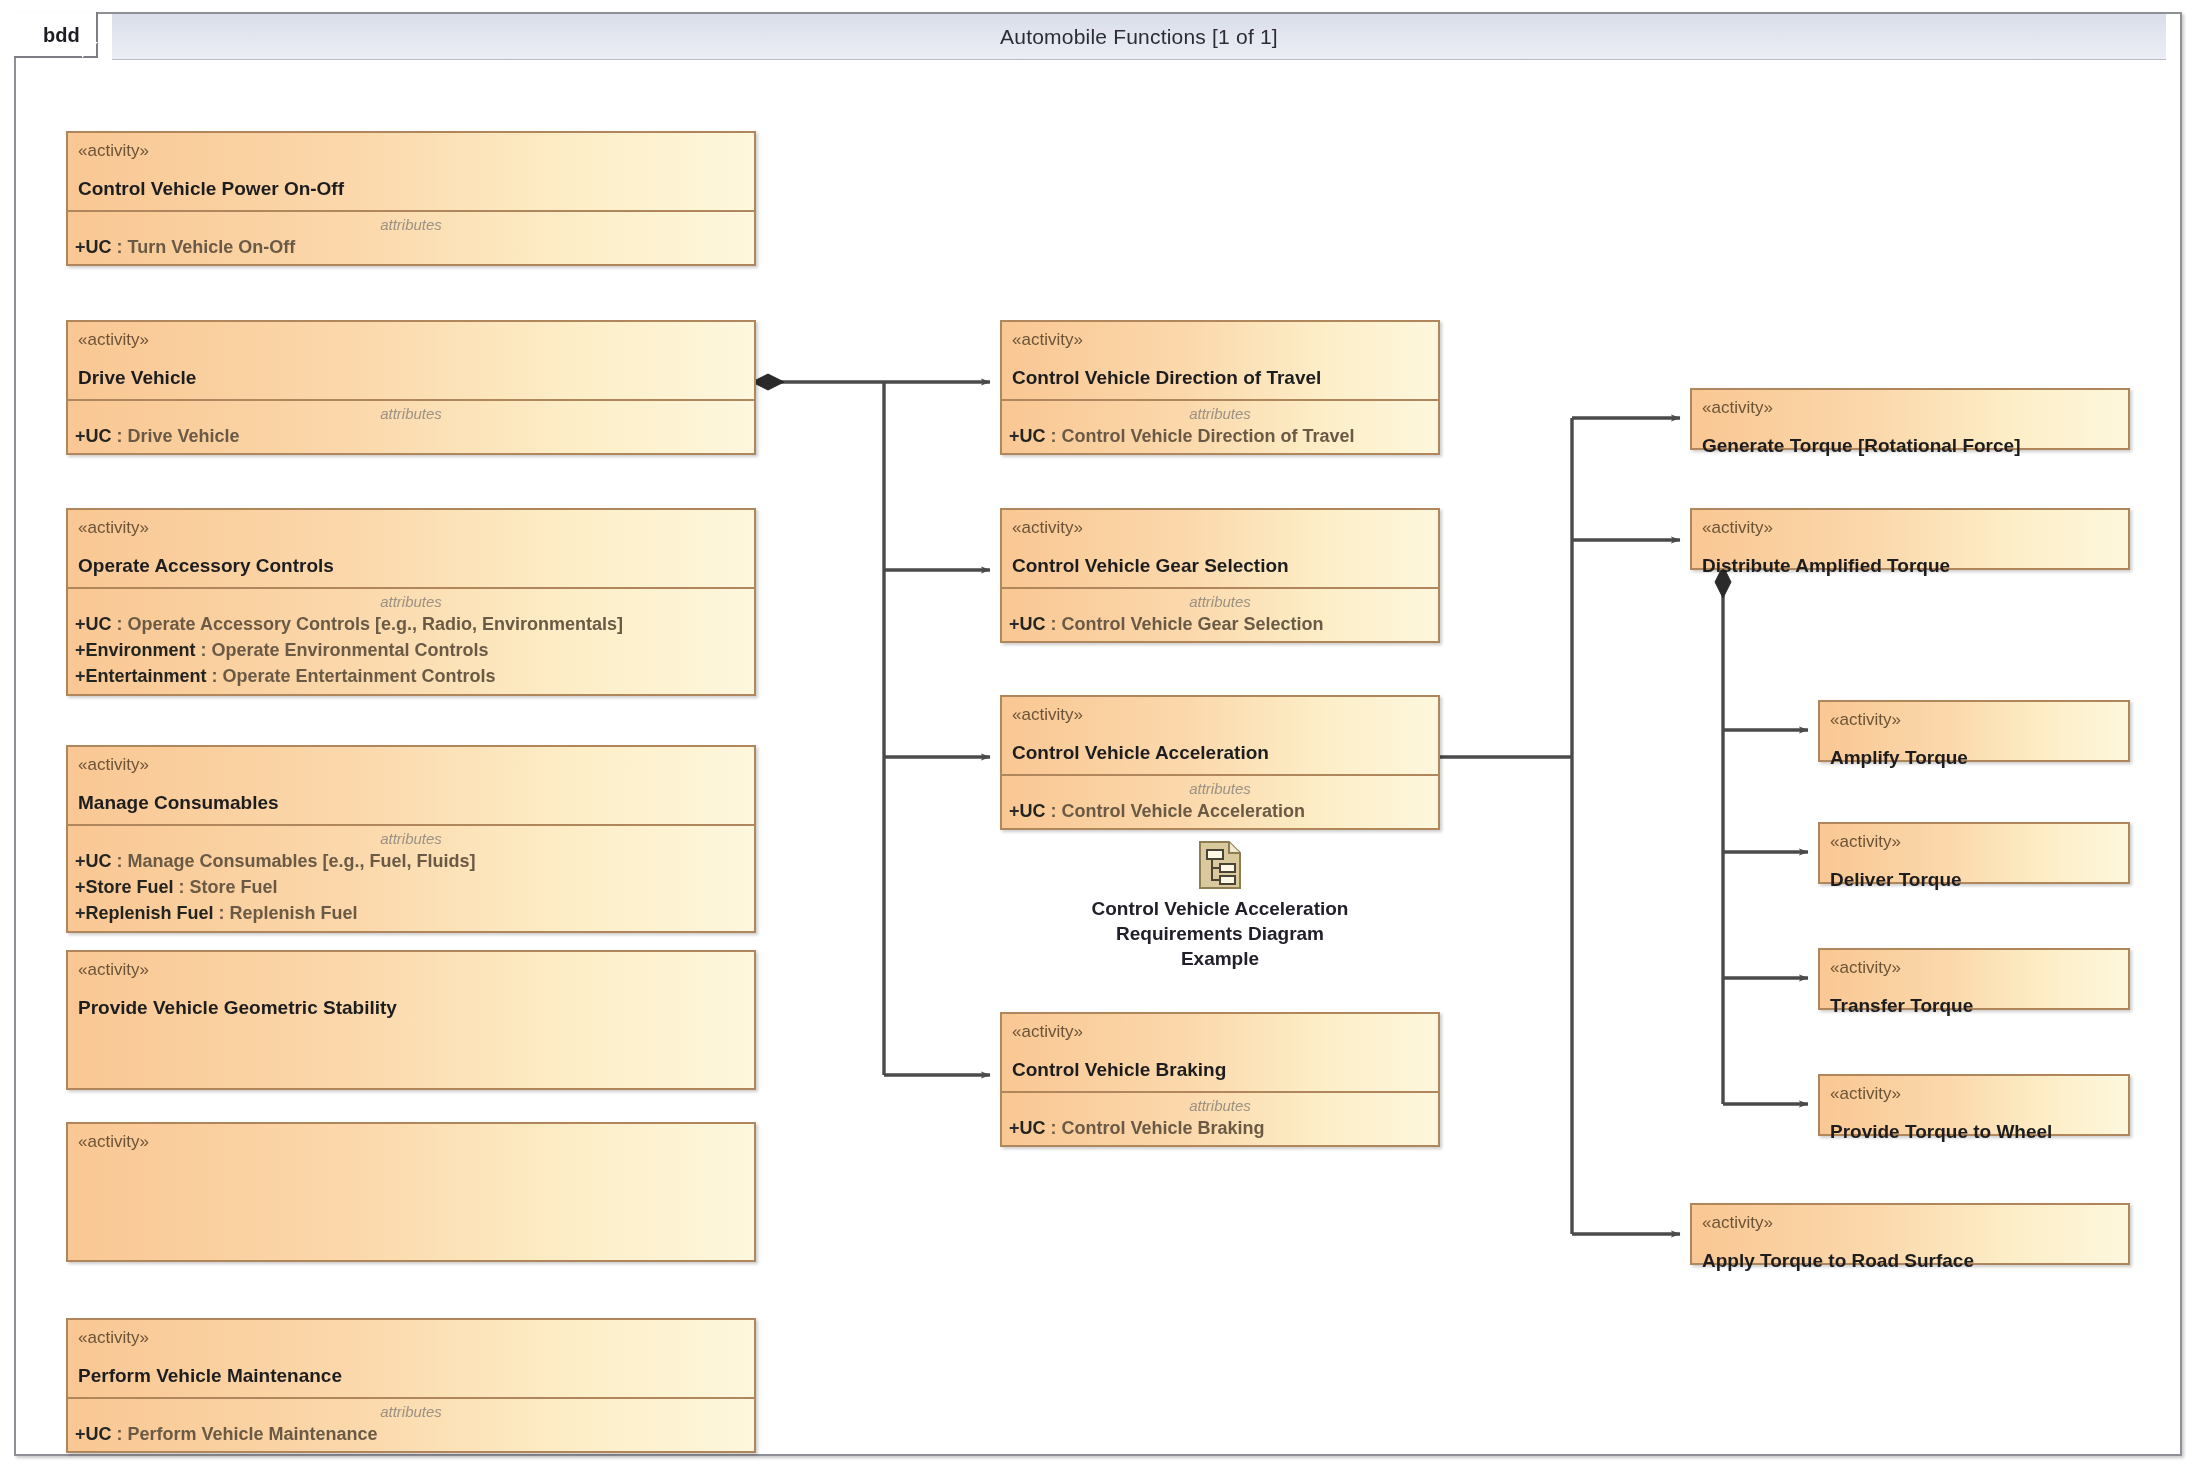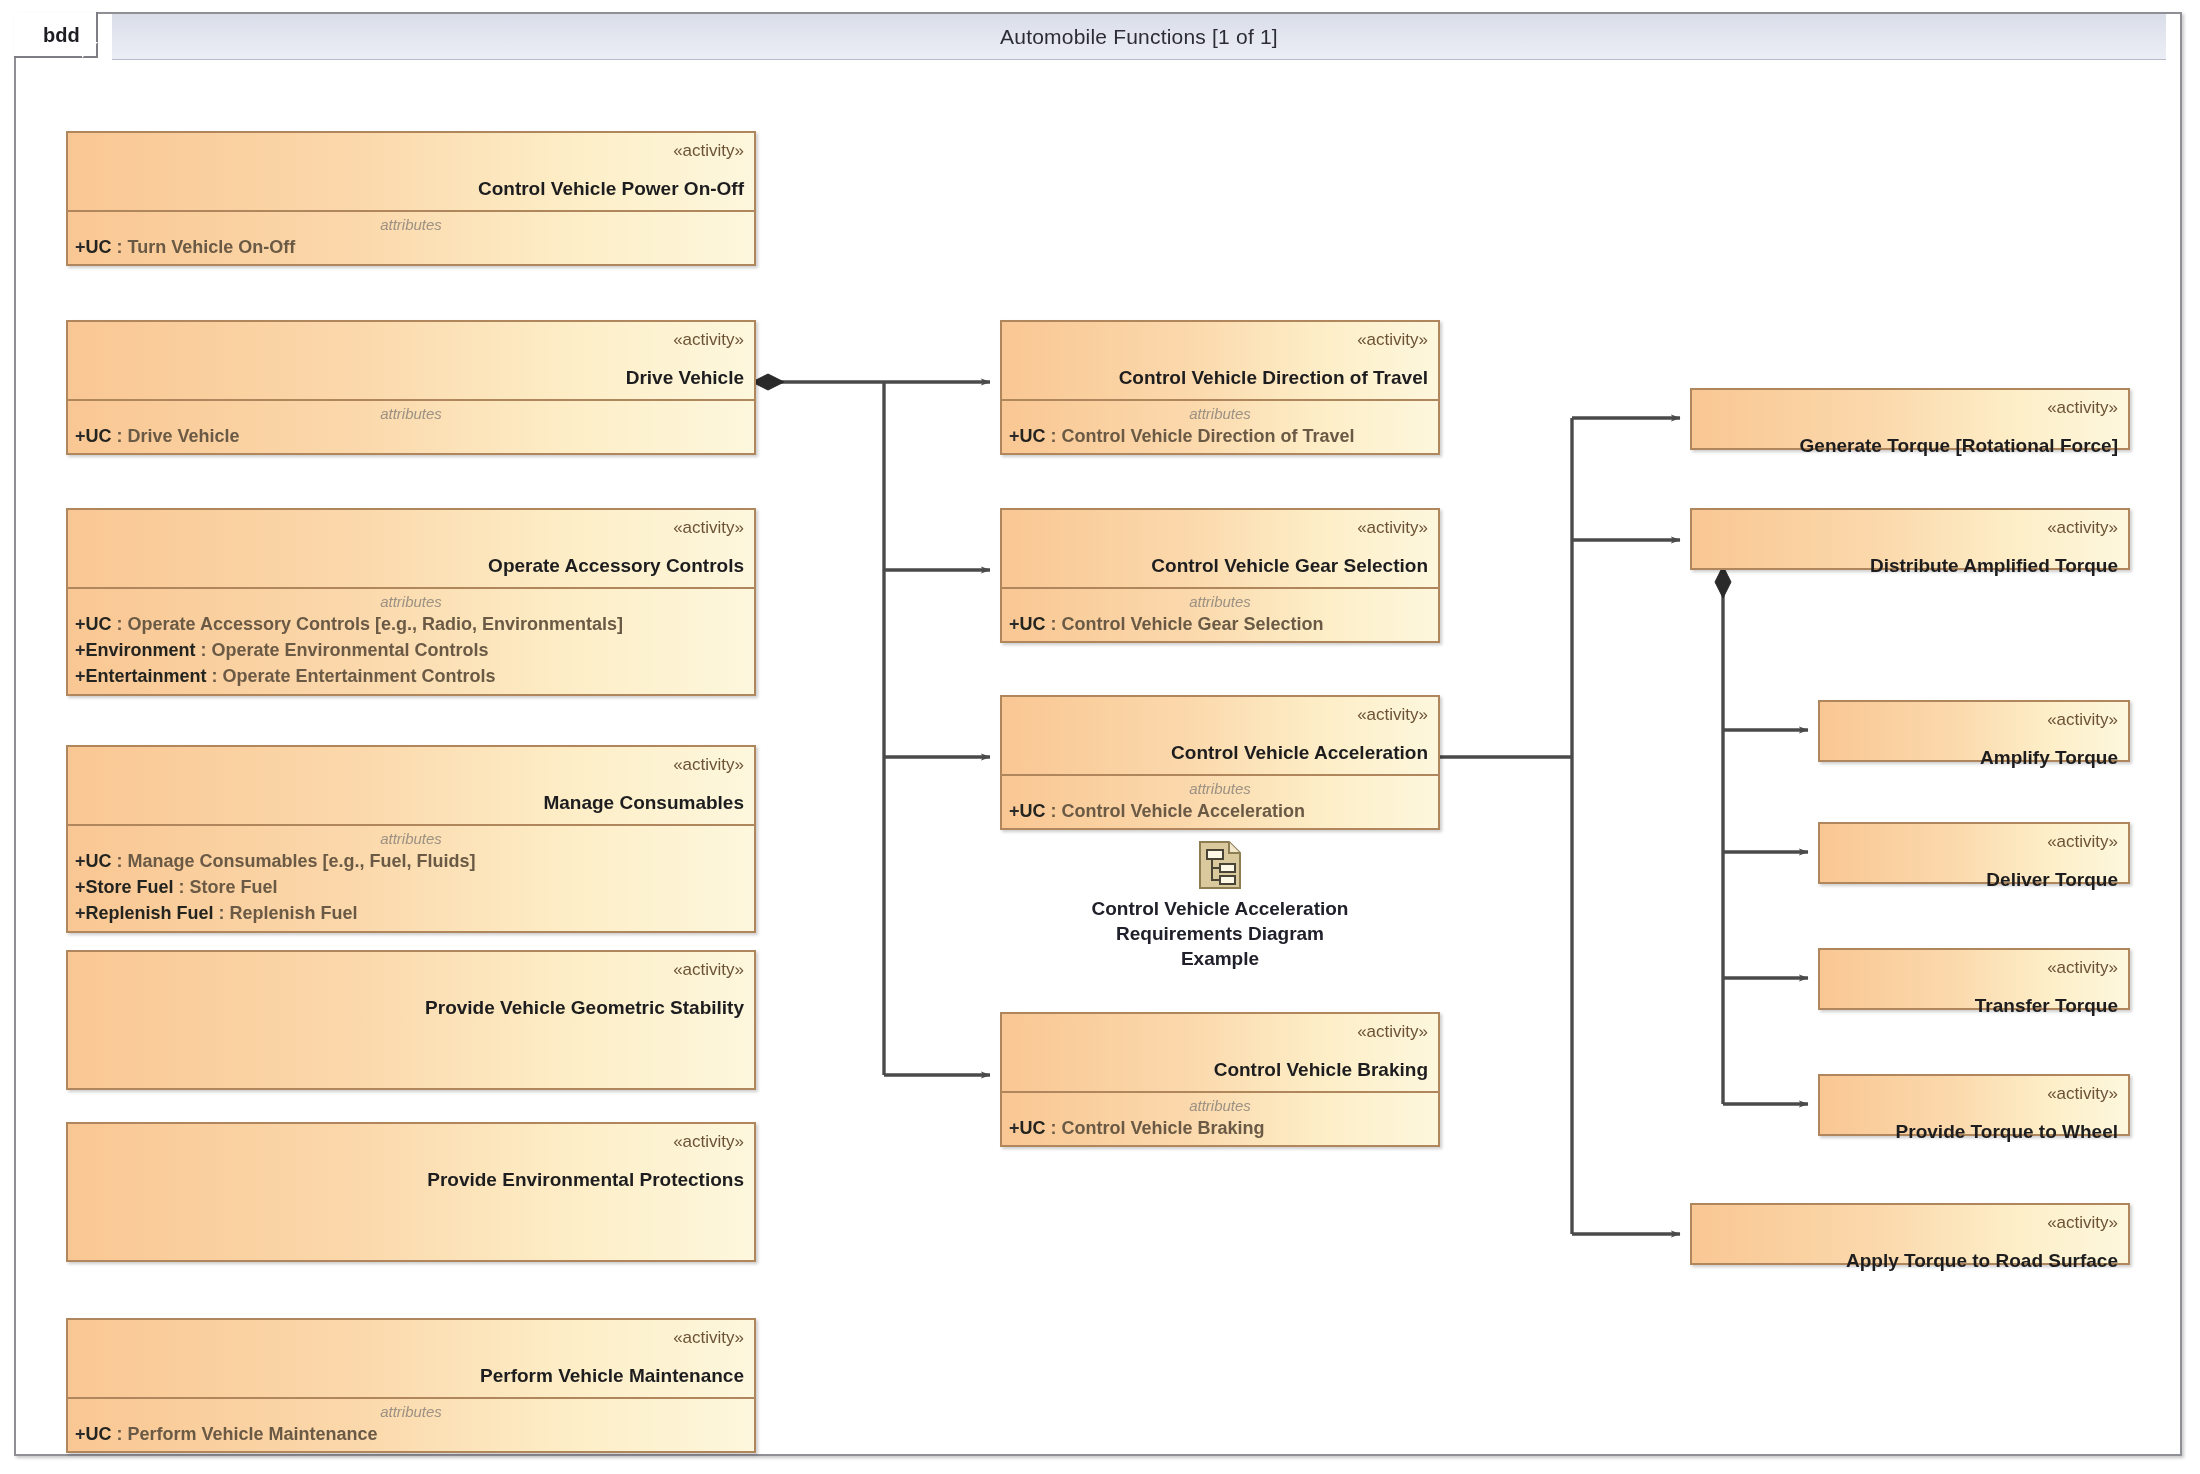--- a/index.html
+++ b/index.html
@@ -87,21 +87,21 @@
     position: absolute;
     box-sizing: border-box;
     border: 2px solid #b0865c;
     background: linear-gradient(to right, #f9c793 0%, #fbd8ab 42%, #fdeec7 74%, #fdf7dd 100%);
     box-shadow: 2px 2px 3px rgba(0,0,0,0.20);
   }
   .block-head {
     position: relative;
     box-sizing: border-box;
     padding: 8px 10px 9px 10px;
-    text-align: right;
+    text-align: left;
   }
   .block-head.with-body {
     border-bottom: 2px solid #b0865c;
   }
   .stereo {
     font-size: 17px;
     color: #6d5336;
     line-height: 1.15;
     white-space: nowrap;
   }
@@ -266,21 +266,20 @@
   <div class="block" style="left:66px; top:950px; width:690px; height:140px;">
     <div class="block-head">
       <div class="stereo">«activity»</div>
       <div class="bname">Provide Vehicle Geometric Stability</div>
     </div>
   </div>
 
   <div class="block" style="left:66px; top:1122px; width:690px; height:140px;">
     <div class="block-head">
       <div class="stereo">«activity»</div>
-      <div class="bname">Provide Environmental Protections</div>
     </div>
   </div>
 
   <div class="block" style="left:66px; top:1318px; width:690px;">
     <div class="block-head with-body">
       <div class="stereo">«activity»</div>
       <div class="bname">Perform Vehicle Maintenance</div>
     </div>
     <div class="block-body">
       <div class="attr-label">attributes</div>

